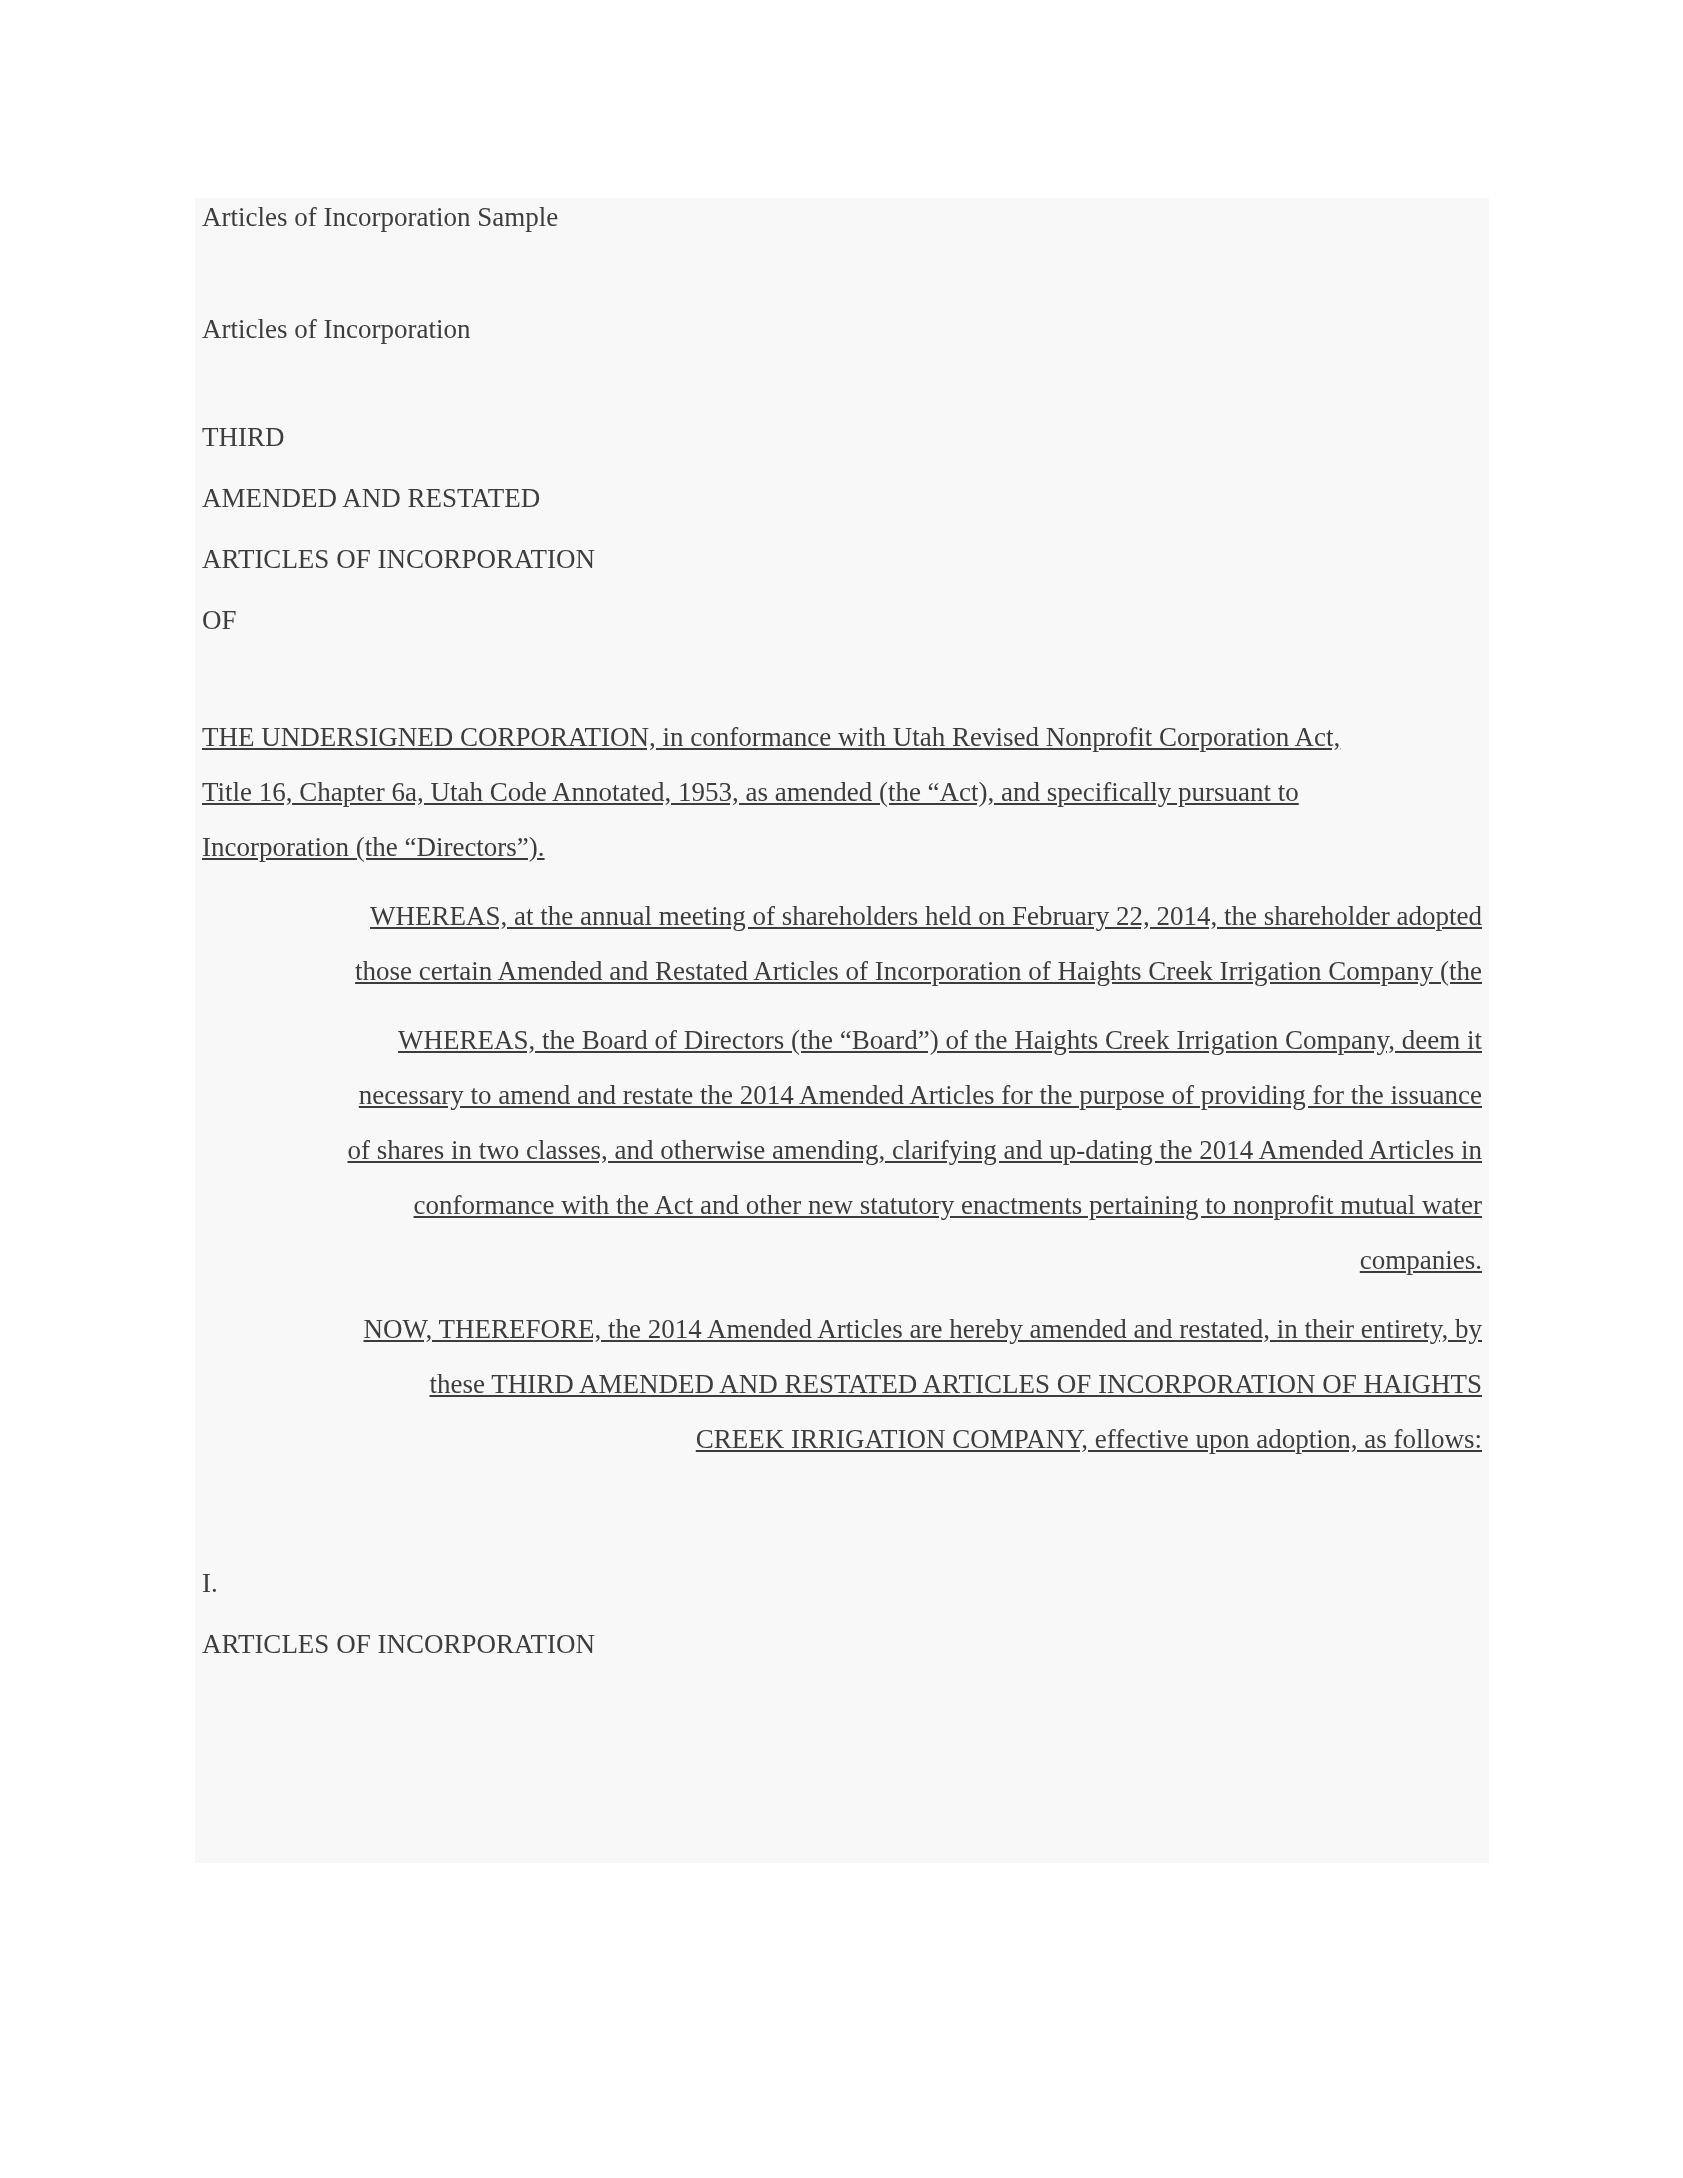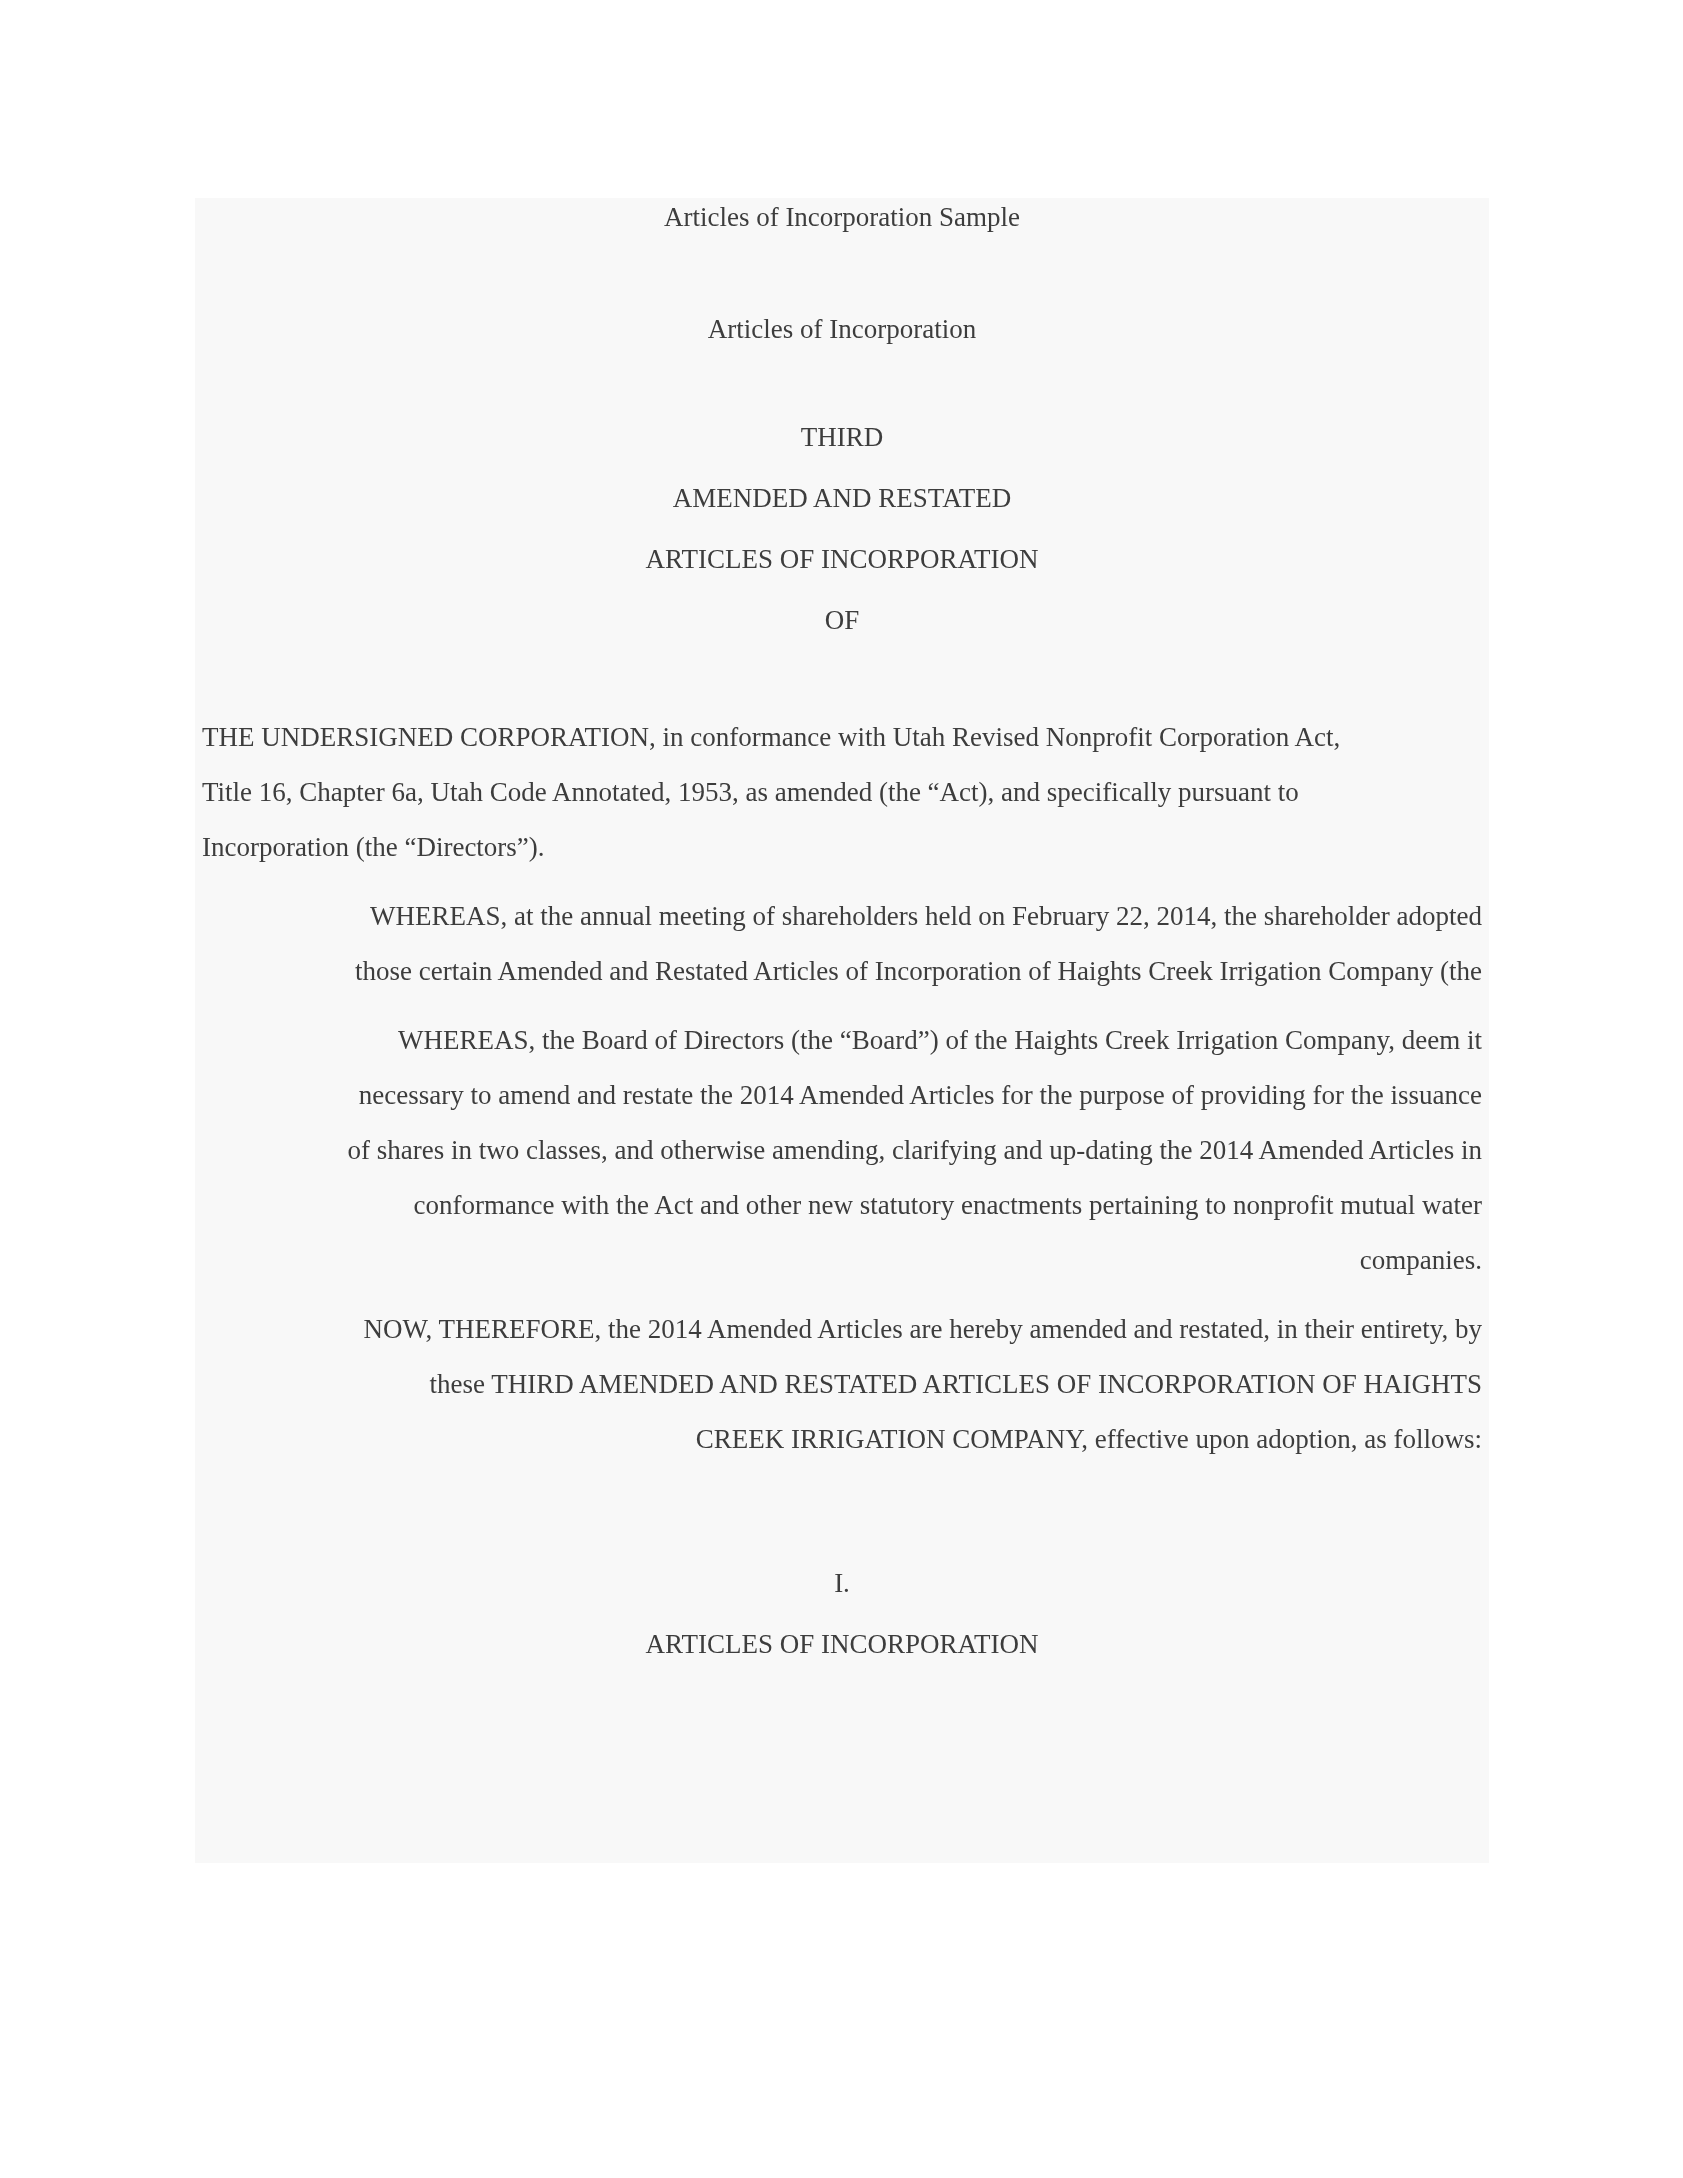--- a/index.html
+++ b/index.html
@@ -17,27 +17,27 @@
     top: 198px;
     width: 1294px;
     height: 1665px;
     background: #f8f8f8;
     color: #3d3d3d;
     font-size: 27px;
     box-sizing: border-box;
     padding: 4px 7px 0 7px;
     overflow: hidden;
   }
-  .center { text-align: center; }
+  .center { text-align: left; }
   .hdr { line-height: 30px; }
   .subtitle { margin-top: 82px; line-height: 30px; }
   .hline { line-height: 30px; margin-top: 31px; }
   .hline.first { margin-top: 78px; }
   .bodytext { margin-top: 75px; }
-  .para { margin: 0; }
+  .para { margin: 0; text-decoration: underline; }
   .para + .para { margin-top: 14px; text-align: right; }
   .line { line-height: 55px; white-space: nowrap; }
   .sec-num { margin-top: 89px; line-height: 55px; }
   .sec-title { margin-top: 6px; line-height: 55px; }
 </style>
 </head>
 <body>
 
 <div class="canvas">
   <div class="page">

